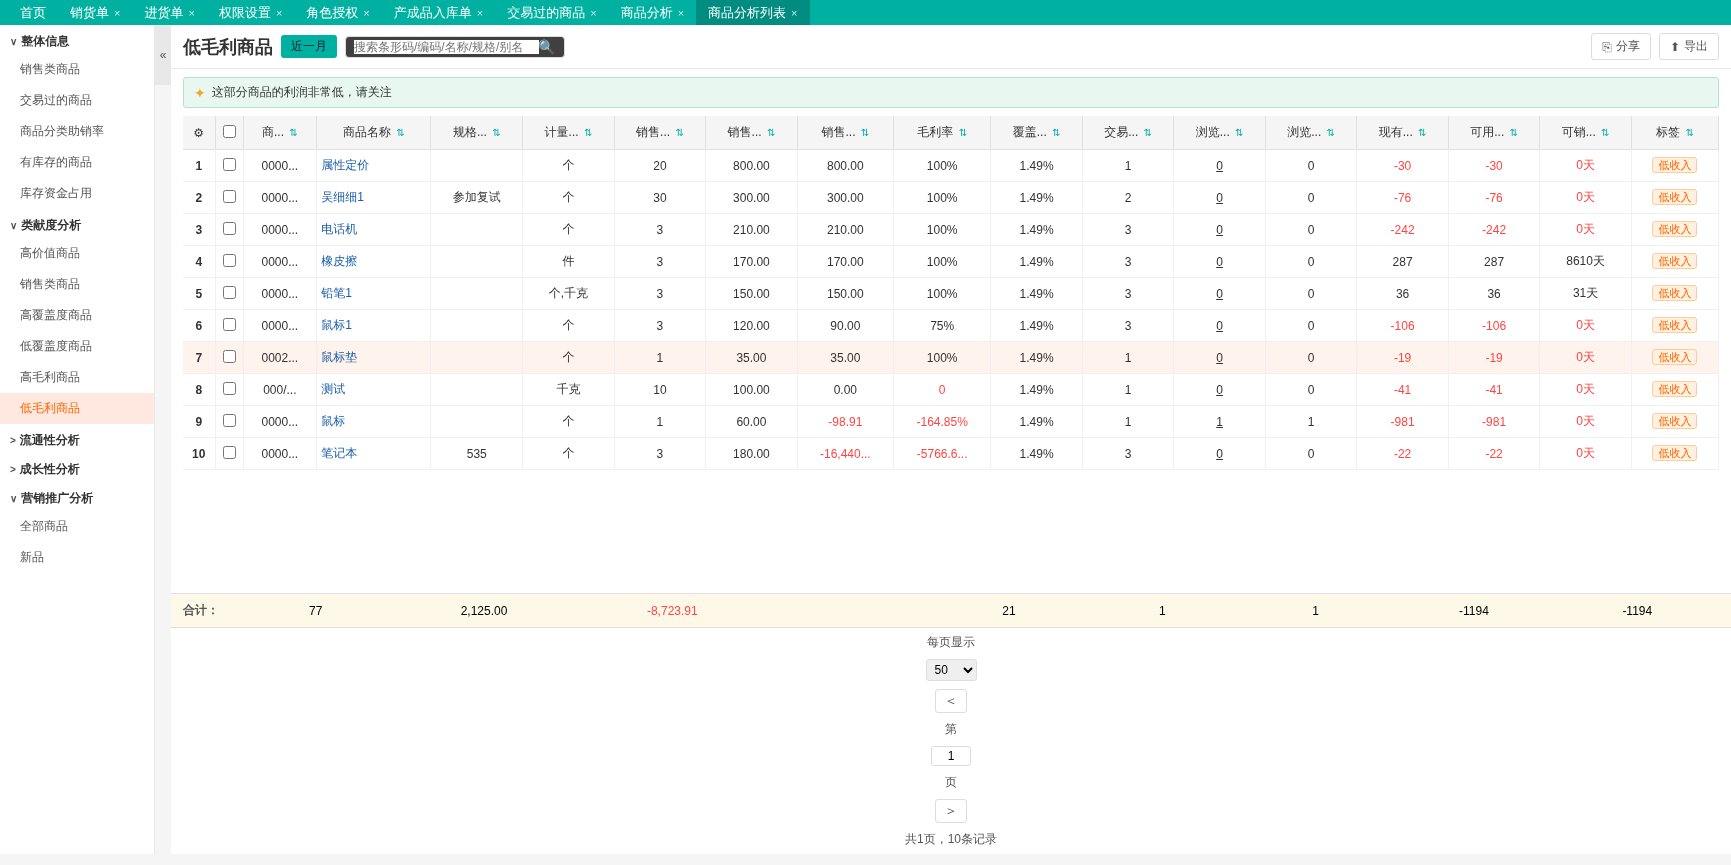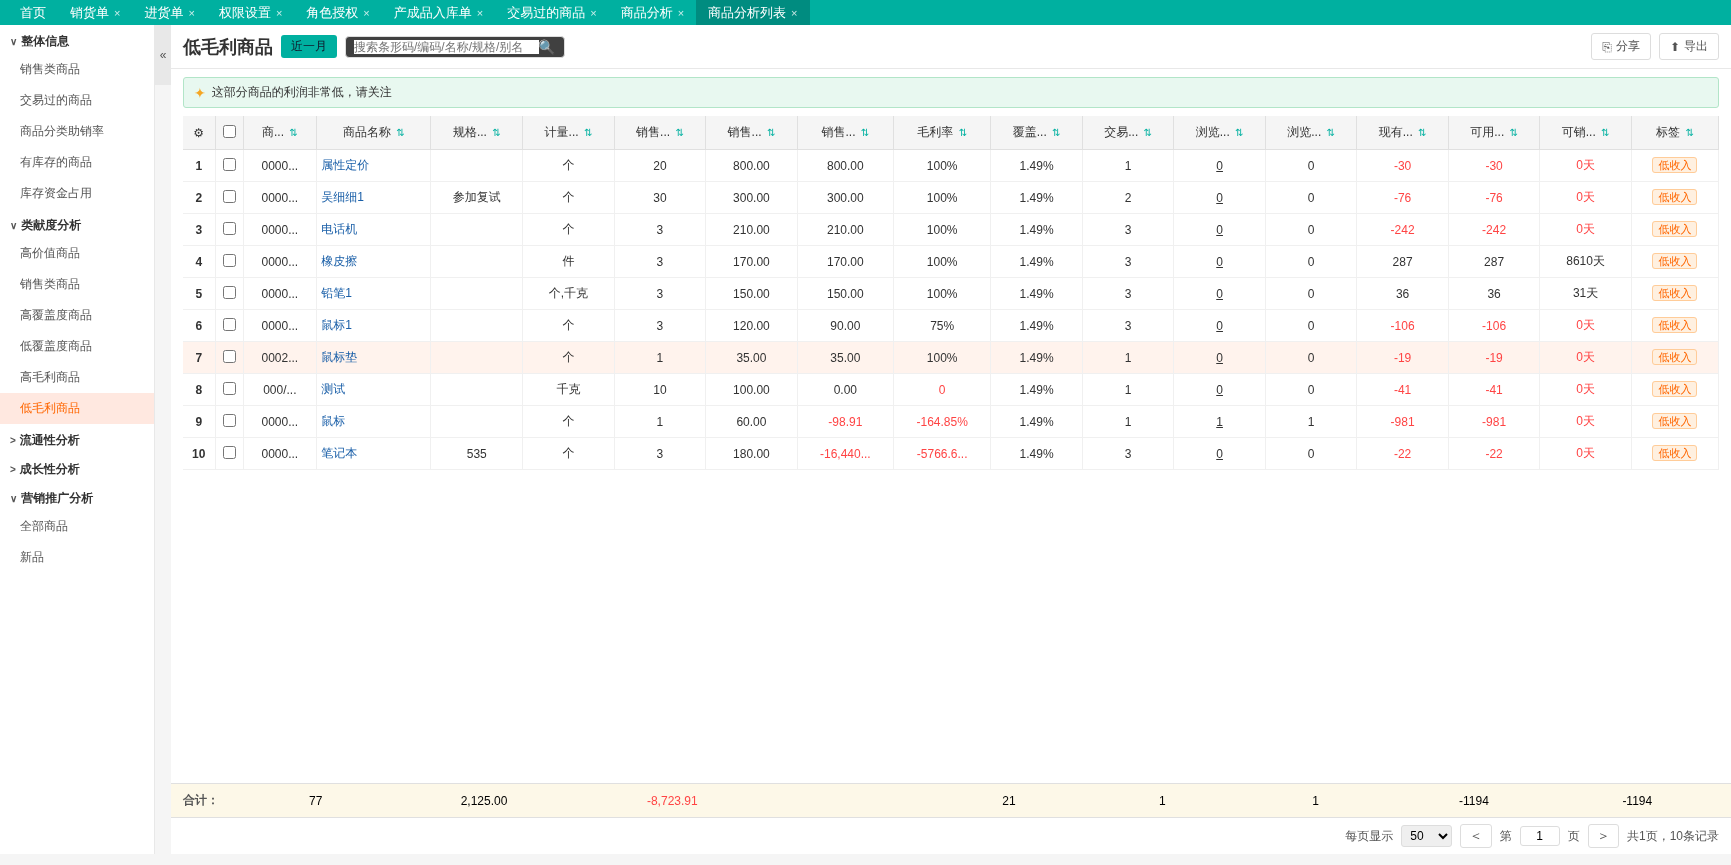--- a/index.html
+++ b/index.html
@@ -199,20 +199,21 @@
     .pagination-bar {
       background: #fff;
       border-top: 1px solid #e0e0e0;
       padding: 6px 12px;
       display: flex;
       align-items: center;
       justify-content: flex-end;
       gap: 8px;
       font-size: 12px;
       color: #555;
+      flex-direction: column;
     }
     .page-size-select {
       border: 1px solid #ddd;
       border-radius: 3px;
       padding: 2px 4px;
       font-size: 12px;
     }
     .page-btn {
       border: 1px solid #ddd;
       background: #fff;

